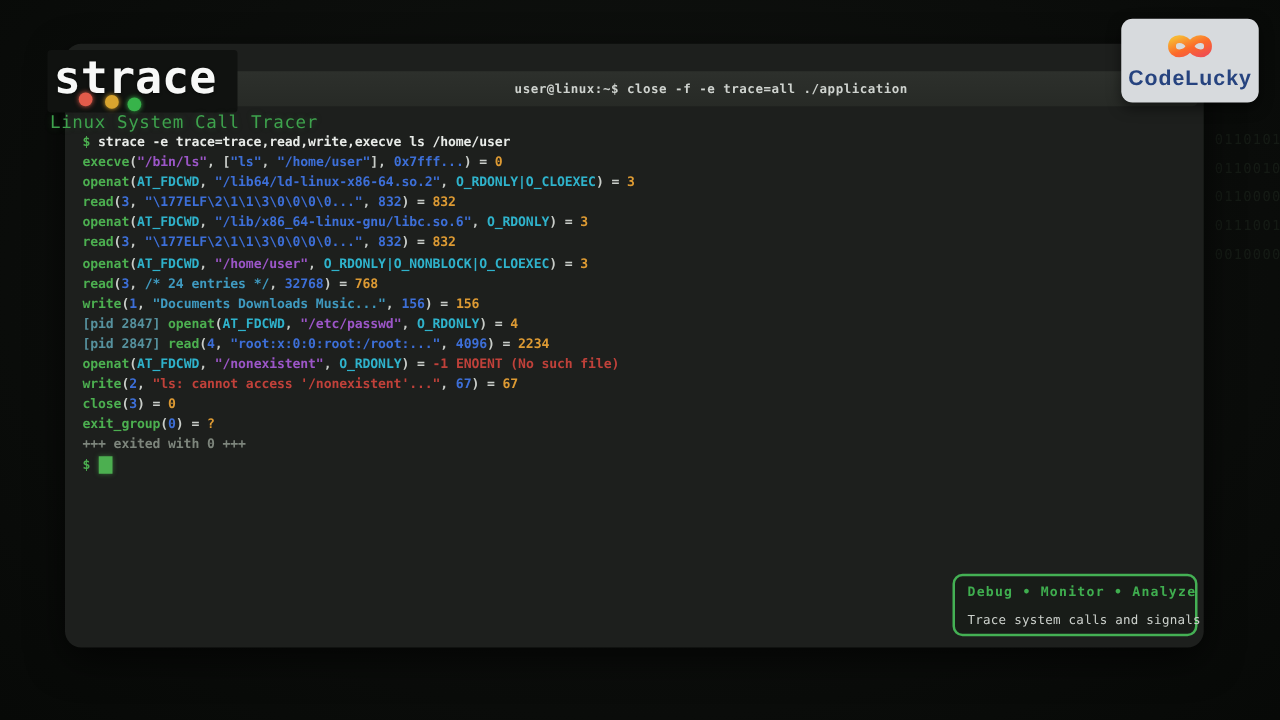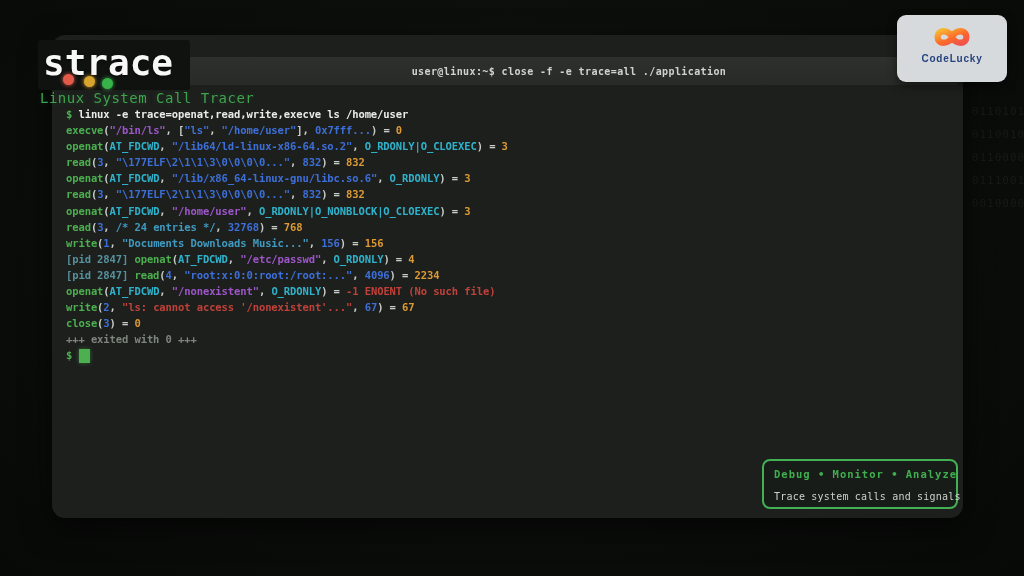--- a/index.html
+++ b/index.html
@@ -104,21 +104,21 @@
   .badge {
     position:absolute; left:897px; top:15px; width:110px; height:67px;
     background:#d7dadd; border-radius:9px;
     box-shadow:0 4px 10px rgba(0,0,0,0.5);
     display:flex; flex-direction:column; align-items:center;
     padding-top:8px;
   }
   .badge-logo { width:54px; height:28px; }
   .badge-name {
     font-family:"Liberation Sans", sans-serif;
-    font-size:10px; font-weight:bold; color:#26437f;
+    font-size:17px; font-weight:bold; color:#26437f;
     letter-spacing:0.8px; margin-top:2px;
   }
 </style>
 </head>
 <body>
 
 <div class="watermark">
     <div>01101100 01110101 01100011 01101011 01111001</div>
     <div>01100011 01101111 01100100 01100101 01101100</div>
     <div>01110011 01110100 01110010 01100001 01100011</div>
@@ -135,34 +135,35 @@
 <div class="logo-block">
   <div class="logo-text">strace</div>
   <div class="logo-dot d0" style="background: rgb(226, 91, 74); box-shadow: rgb(226, 91, 74) 0px 0px 4px;"></div>
   <div class="logo-dot d1" style="background: rgb(217, 164, 46); box-shadow: rgb(217, 164, 46) 0px 0px 4px;"></div>
   <div class="logo-dot d2" style="background: rgb(55, 179, 74); box-shadow: rgb(55, 179, 74) 0px 0px 4px;"></div>
 </div>
 
 <div class="heading">Linux System Call Tracer</div>
 
 <div class="terminal">
-    <div class="tline"><span class="seg-g">$ </span><span class="seg-wb">linux -e trace=openat,read,write,execve ls /home/user</span></div>
+    <div class="tline"><span class="seg-g">$ </span><span class="seg-wb">strace -e trace=trace,read,write,execve ls /home/user</span></div>
     <div class="tline"><span class="seg-g">execve</span><span class="seg-w">(</span><span class="seg-p">"/bin/ls"</span><span class="seg-w">, [</span><span class="seg-b">"ls"</span><span class="seg-w">, </span><span class="seg-b">"/home/user"</span><span class="seg-w">], </span><span class="seg-b">0x7fff...</span><span class="seg-w">) = </span><span class="seg-o">0</span></div>
     <div class="tline"><span class="seg-g">openat</span><span class="seg-w">(</span><span class="seg-c">AT_FDCWD</span><span class="seg-w">, </span><span class="seg-b">"/lib64/ld-linux-x86-64.so.2"</span><span class="seg-w">, </span><span class="seg-c">O_RDONLY|O_CLOEXEC</span><span class="seg-w">) = </span><span class="seg-o">3</span></div>
     <div class="tline"><span class="seg-g">read</span><span class="seg-w">(</span><span class="seg-b">3</span><span class="seg-w">, </span><span class="seg-b">"\177ELF\2\1\1\3\0\0\0\0..."</span><span class="seg-w">, </span><span class="seg-b">832</span><span class="seg-w">) = </span><span class="seg-o">832</span></div>
     <div class="tline"><span class="seg-g">openat</span><span class="seg-w">(</span><span class="seg-c">AT_FDCWD</span><span class="seg-w">, </span><span class="seg-b">"/lib/x86_64-linux-gnu/libc.so.6"</span><span class="seg-w">, </span><span class="seg-c">O_RDONLY</span><span class="seg-w">) = </span><span class="seg-o">3</span></div>
     <div class="tline"><span class="seg-g">read</span><span class="seg-w">(</span><span class="seg-b">3</span><span class="seg-w">, </span><span class="seg-b">"\177ELF\2\1\1\3\0\0\0\0..."</span><span class="seg-w">, </span><span class="seg-b">832</span><span class="seg-w">) = </span><span class="seg-o">832</span></div>
     <div class="tline"><span class="seg-g">openat</span><span class="seg-w">(</span><span class="seg-c">AT_FDCWD</span><span class="seg-w">, </span><span class="seg-p">"/home/user"</span><span class="seg-w">, </span><span class="seg-c">O_RDONLY|O_NONBLOCK|O_CLOEXEC</span><span class="seg-w">) = </span><span class="seg-o">3</span></div>
     <div class="tline"><span class="seg-g">read</span><span class="seg-w">(</span><span class="seg-b">3</span><span class="seg-w">, </span><span class="seg-t">/* 24 entries */</span><span class="seg-w">, </span><span class="seg-b">32768</span><span class="seg-w">) = </span><span class="seg-o">768</span></div>
     <div class="tline"><span class="seg-g">write</span><span class="seg-w">(</span><span class="seg-b">1</span><span class="seg-w">, </span><span class="seg-t">"Documents Downloads Music..."</span><span class="seg-w">, </span><span class="seg-b">156</span><span class="seg-w">) = </span><span class="seg-o">156</span></div>
     <div class="tline"><span class="seg-dc">[pid 2847] </span><span class="seg-g">openat</span><span class="seg-w">(</span><span class="seg-c">AT_FDCWD</span><span class="seg-w">, </span><span class="seg-p">"/etc/passwd"</span><span class="seg-w">, </span><span class="seg-c">O_RDONLY</span><span class="seg-w">) = </span><span class="seg-o">4</span></div>
     <div class="tline"><span class="seg-dc">[pid 2847] </span><span class="seg-g">read</span><span class="seg-w">(</span><span class="seg-b">4</span><span class="seg-w">, </span><span class="seg-b">"root:x:0:0:root:/root:..."</span><span class="seg-w">, </span><span class="seg-b">4096</span><span class="seg-w">) = </span><span class="seg-o">2234</span></div>
     <div class="tline"><span class="seg-g">openat</span><span class="seg-w">(</span><span class="seg-c">AT_FDCWD</span><span class="seg-w">, </span><span class="seg-p">"/nonexistent"</span><span class="seg-w">, </span><span class="seg-c">O_RDONLY</span><span class="seg-w">) = </span><span class="seg-r">-1 ENOENT (No such file)</span></div>
     <div class="tline"><span class="seg-g">write</span><span class="seg-w">(</span><span class="seg-b">2</span><span class="seg-w">, </span><span class="seg-r">"ls: cannot access '/nonexistent'..."</span><span class="seg-w">, </span><span class="seg-b">67</span><span class="seg-w">) = </span><span class="seg-o">67</span></div>
     <div class="tline"><span class="seg-g">close</span><span class="seg-w">(</span><span class="seg-b">3</span><span class="seg-w">) = </span><span class="seg-o">0</span></div>
+    <div class="tline"><span class="seg-g">exit_group</span><span class="seg-w">(</span><span class="seg-b">0</span><span class="seg-w">) = </span><span class="seg-o">?</span></div>
     <div class="tline"><span class="seg-d">+++ exited with 0 +++</span></div>
     <div class="tline"><span class="seg-g">$ </span><span class="cursor"></span></div>
   </div>
 
 <div class="info-box" style="border-color: rgb(68, 176, 84);">
   <div class="info-line1">Debug • Monitor • Analyze</div>
   <div class="info-line2">Trace system calls and signals</div>
 </div>
 
 <div class="badge">

